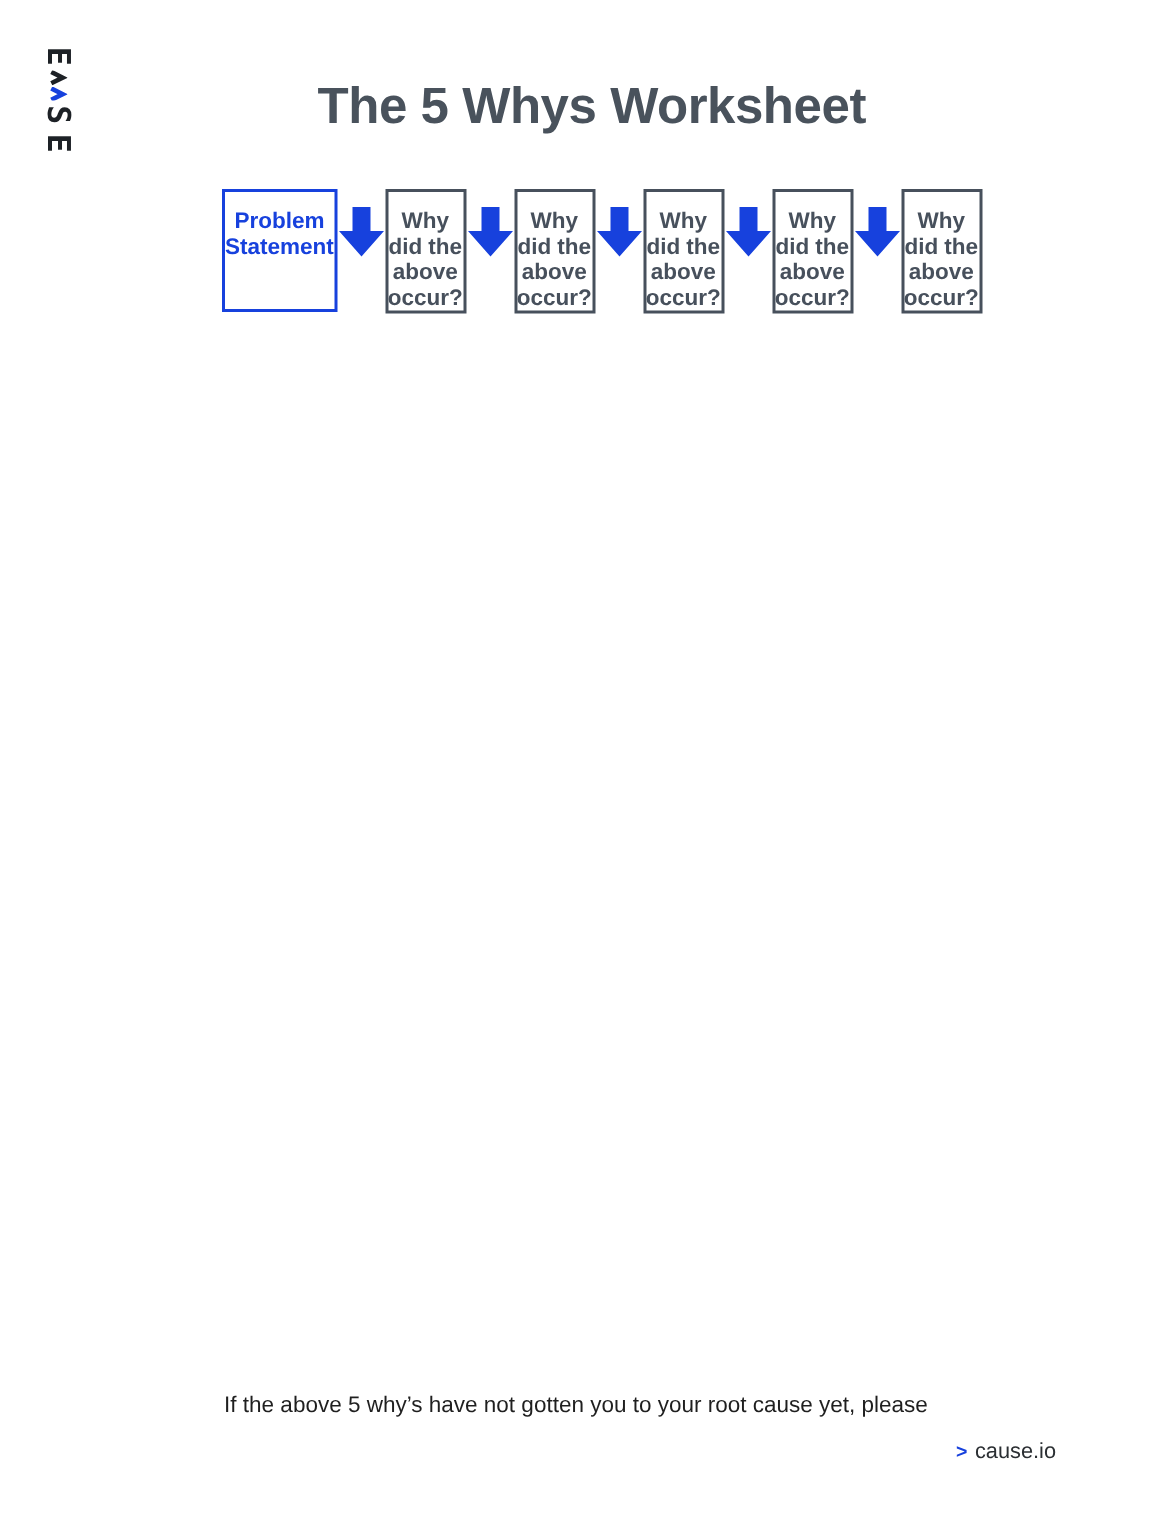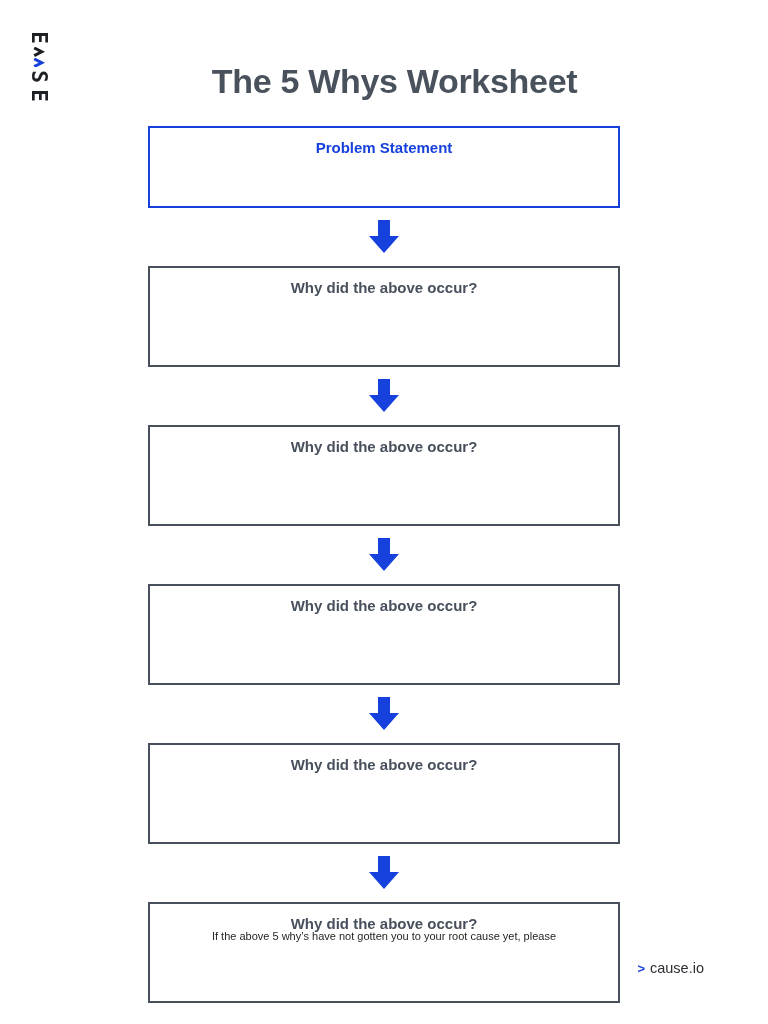--- a/index.html
+++ b/index.html
@@ -38,65 +38,65 @@
   }
   .logo-a{
     width:22px; height:20px;
     display:flex; flex-direction:column; align-items:center; justify-content:center;
     gap:1px;
   }
   .logo-a svg{ display:block; }
 
   
   .title{
-    position:absolute; left:0; right:0; top:62px;
+    position:absolute; left:0; right:0; top:52px;
     text-align:center;
     font-size:34px; font-weight:bold;
     letter-spacing:-0.3px;
     color:var(--title-text);
     margin-left:21px;
   }
 
   
   .flow{
     position:absolute; left:148px; top:126px; width:472px;
-    display:flex; flex-direction:column;
+    display:flex; flex-direction:row;
   }
   .box{
     width:472px;
     background:#ffffff;
     padding-top:11px;
     text-align:center;
   }
   .box-problem{
     height:82px;
     border:2px solid var(--accent);
   }
   .box-why{
-    height:101px;
+    height:83px;
     border:2px solid var(--box-border);
   }
   .box-label{
     font-size:15px; font-weight:bold;
   }
   .box-problem .box-label{ color:var(--accent); }
   .box-why .box-label{ color:var(--box-border); }
 
   .arrow-wrap{
     height:58px;
     display:flex; align-items:center; justify-content:center;
     color:var(--accent);
   }
   .arrow-wrap svg{ display:block; }
 
   
   .footer-note{
     position:absolute; left:0; right:0; top:928px;
     text-align:center;
-    font-size:11px; line-height:17px;
+    font-size:15px; line-height:17px;
     color:#1f1f1f;
   }
   .brand-link{
     position:absolute; top:958px; right:64px;
     font-size:14.5px; line-height:20px;
     color:#2b2f33;
     text-decoration:none;
     display:flex; align-items:baseline; gap:5px;
   }
   .brand-chevron{

